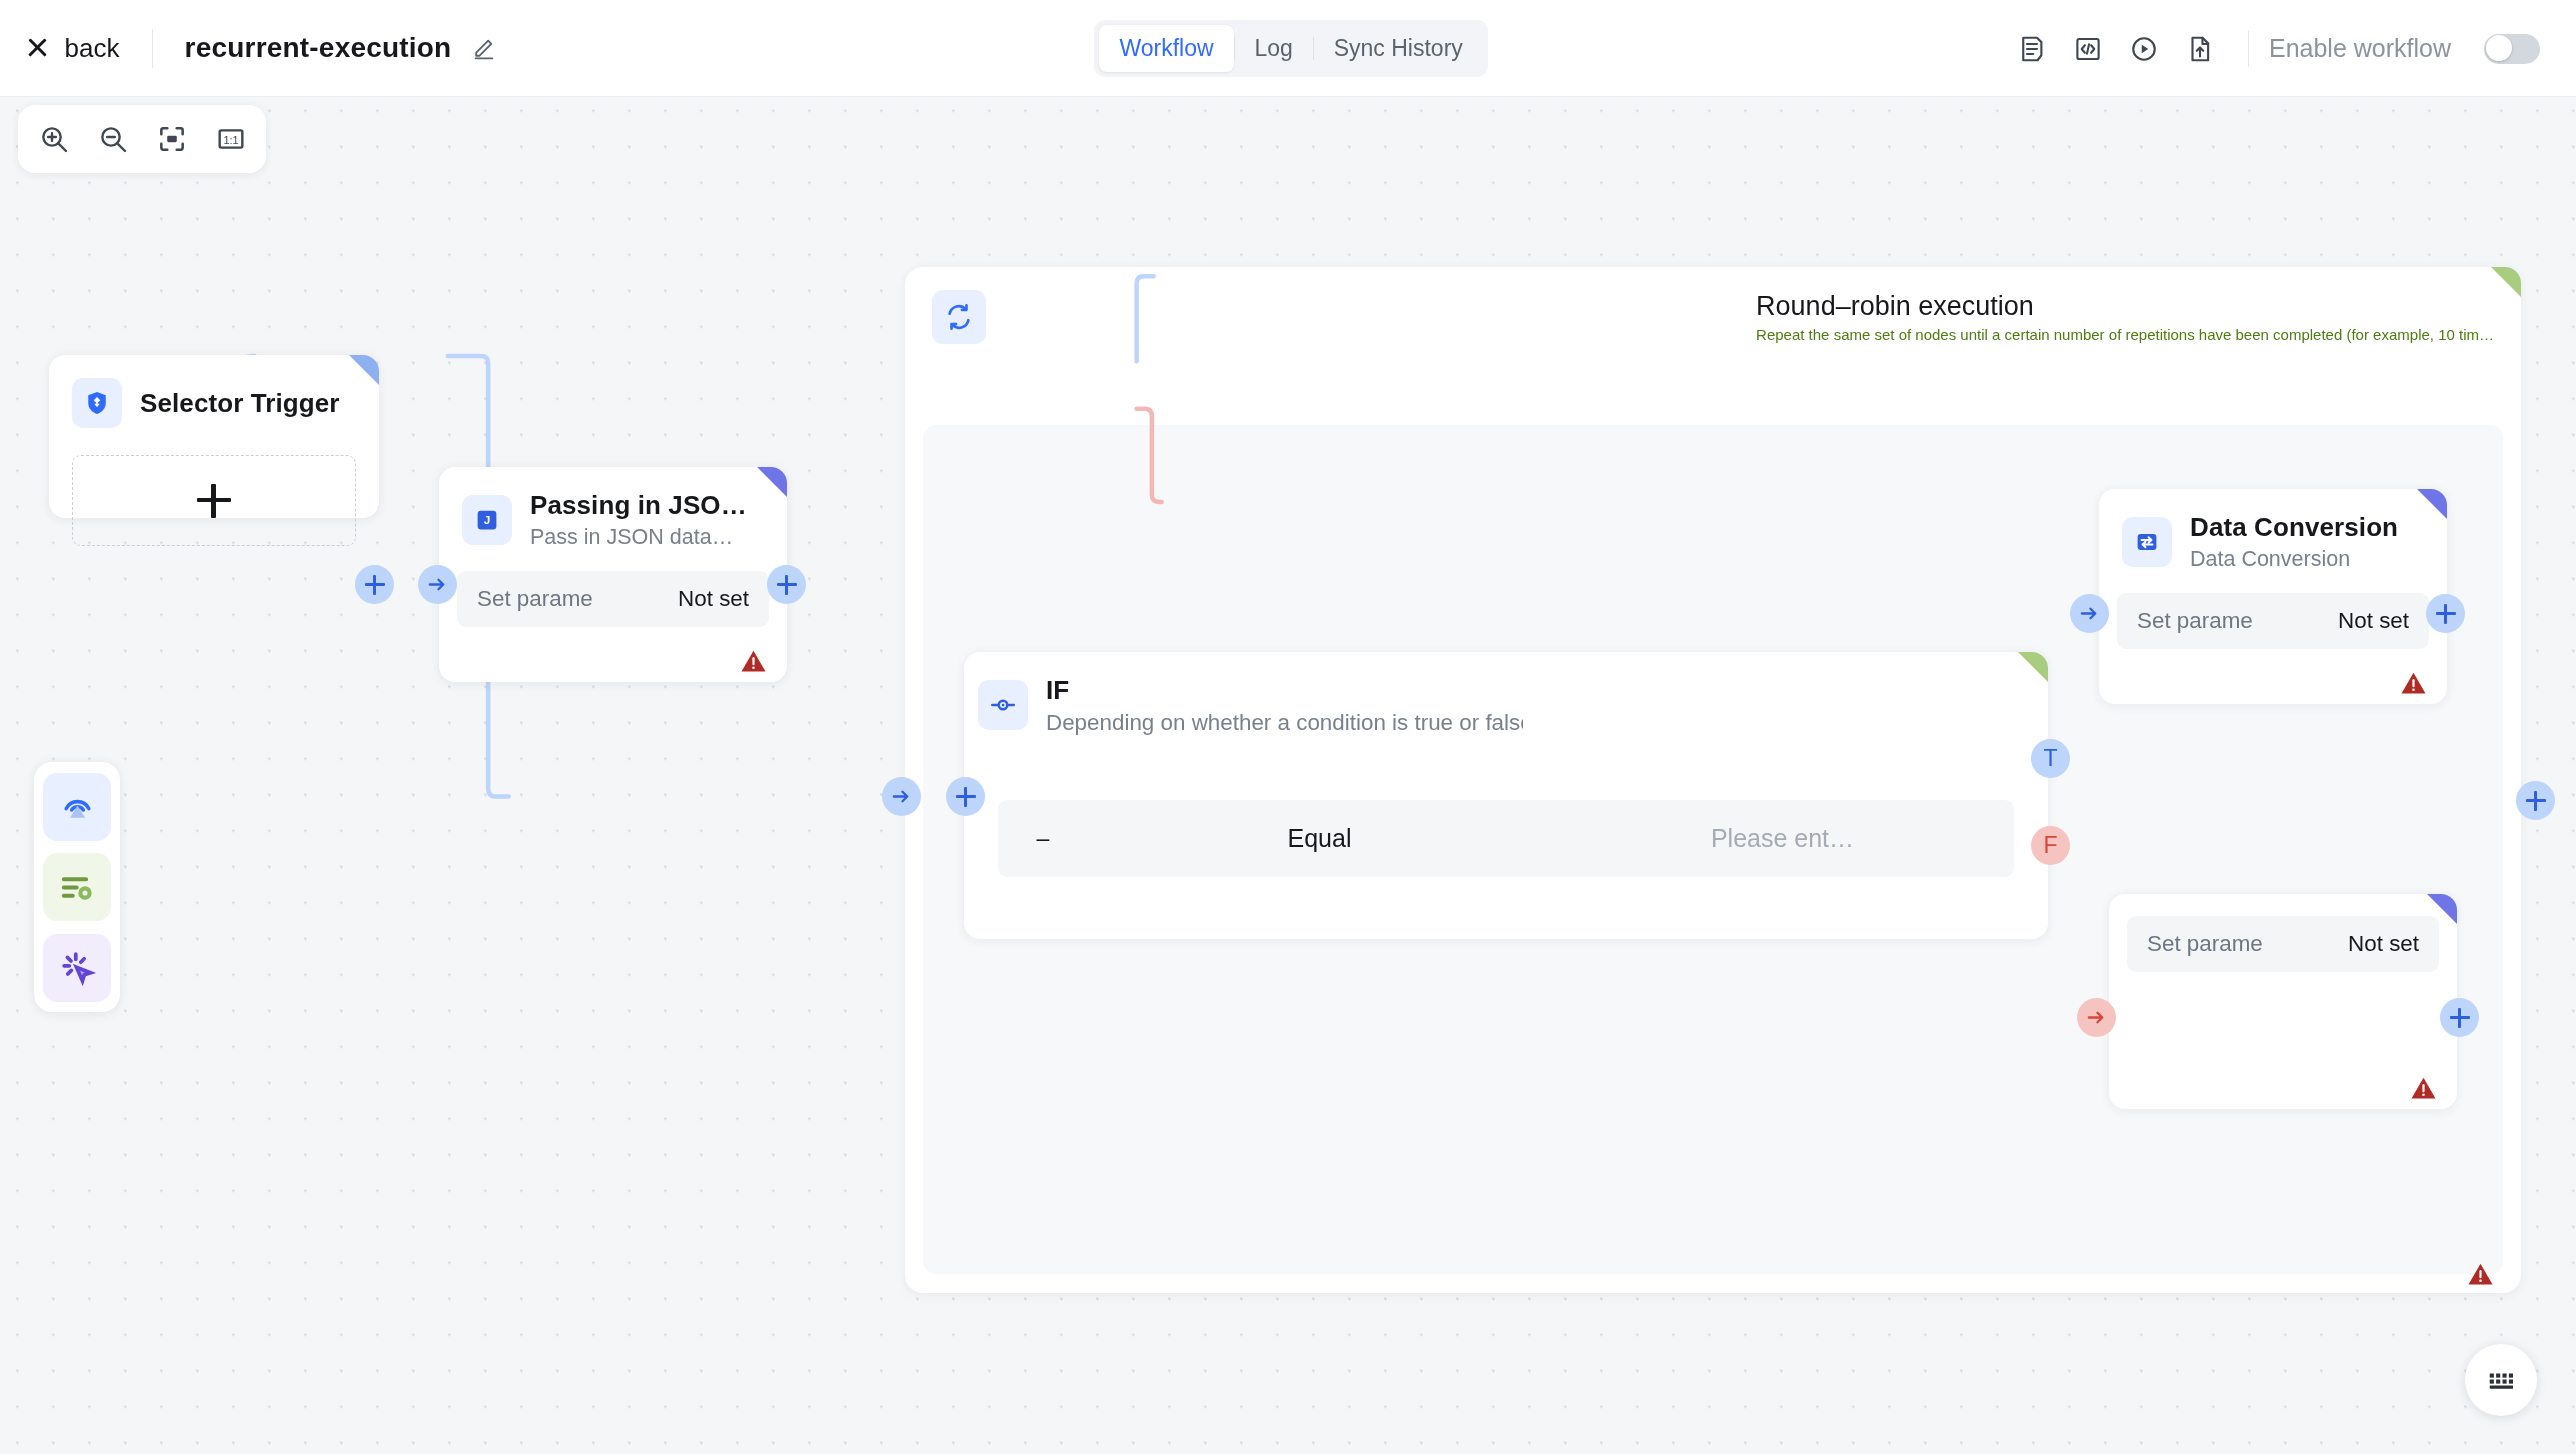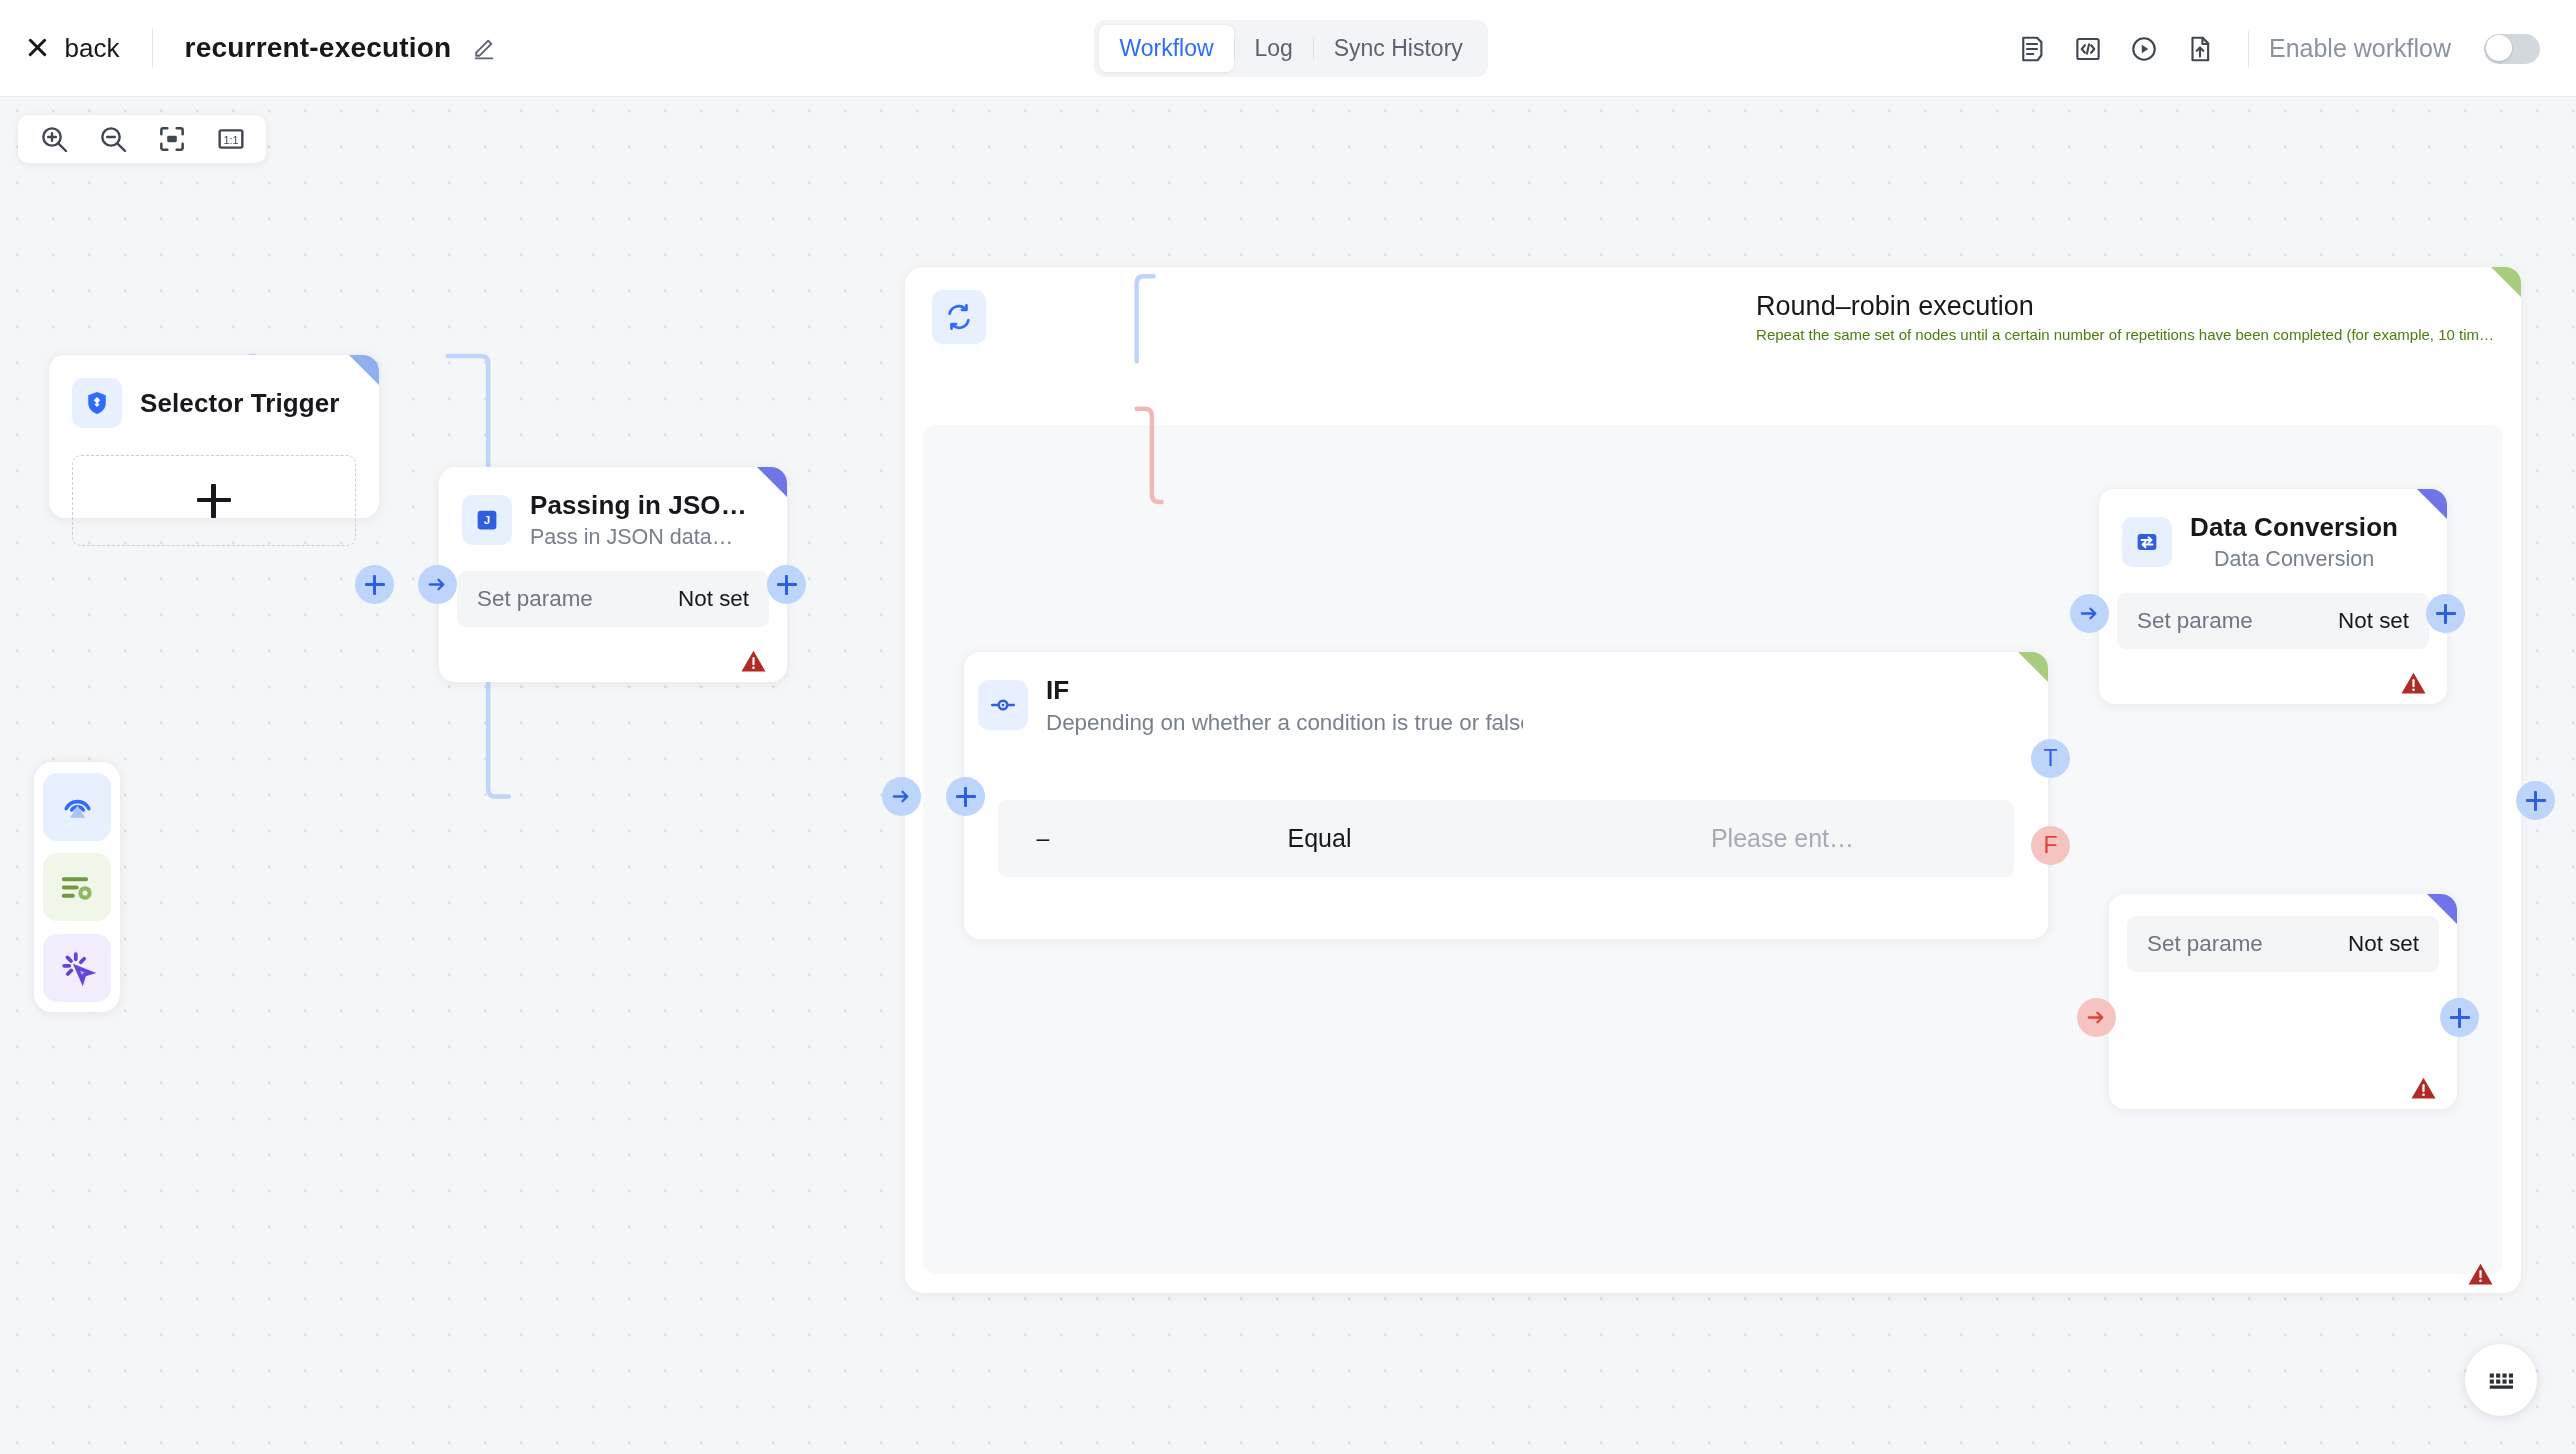--- a/index.html
+++ b/index.html
@@ -169,24 +169,24 @@
     background-image:
       radial-gradient(circle at 1.4px 1.4px, #d9dde3 1.3px, transparent 1.4px);
     background-size: 36px 36px;
     background-position: 16px 12.5px;
     overflow: hidden;
   }
 
   
   .zoom-toolbar {
     position: absolute;
-    left: 18px; top: 18px;
-    height: 48px;
-    background: #ffffff;
-    border-radius: 10px;
+    left: 18px; top: 8px;
+    height: 68px;
+    background: #ffffff;
+    border-radius: 17px;
     box-shadow: 0 1.8px 9px rgba(16,24,40,.07);
     display: flex;
     align-items: center;
     padding: 0 10.7px;
     gap: 9px;
     z-index: 30;
   }
   .zoom-btn {
     width: 50px; height: 50px;
     display: flex;
@@ -734,21 +734,21 @@
 
   <div class="handle h-tf h-true" style="left:2031px; top:642px;">T</div>
   <div class="handle h-tf h-false" style="left:2031px; top:729px;">F</div>
 
   <div class="handle h-arrow" style="left:2070px; top:497px;">
     <svg width="23" height="23" viewBox="0 0 24 24" fill="none" stroke="#2f5fe0" stroke-width="2.4" stroke-linecap="round" stroke-linejoin="round">
       <path d="M4 12h14M13 7l5 5-5 5"></path>
     </svg>
   </div>
 
-  <div class="node" style="left:2099px; top:392px; width:348px; height:215px;text-align:center;">
+  <div class="node" style="left:2099px; top:392px; width:348px; height:215px;">
     <div class="corner purple"></div>
     <div class="node-head">
       <span class="node-icon">
         <svg width="30" height="30" viewBox="0 0 24 24" fill="none">
           <rect x="4.5" y="5.6" width="15" height="12.8" rx="2.4" fill="#2f5fe0"></rect>
           <path d="M7.6 10.4h8M13.2 8.2l2.4 2.2-2.4 2.2" stroke="#ffffff" stroke-width="1.5" stroke-linecap="round" stroke-linejoin="round"></path>
           <path d="M16.4 14h-8M10.8 11.8L8.4 14l2.4 2.2" stroke="#ffffff" stroke-width="1.5" stroke-linecap="round" stroke-linejoin="round"></path>
         </svg>
       </span>
       <span class="node-texts">

